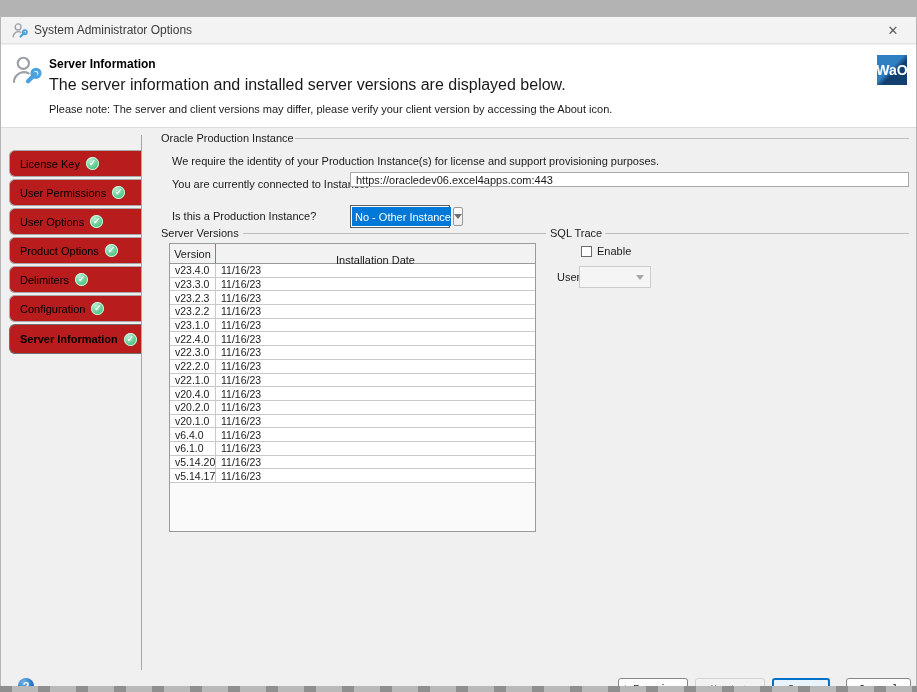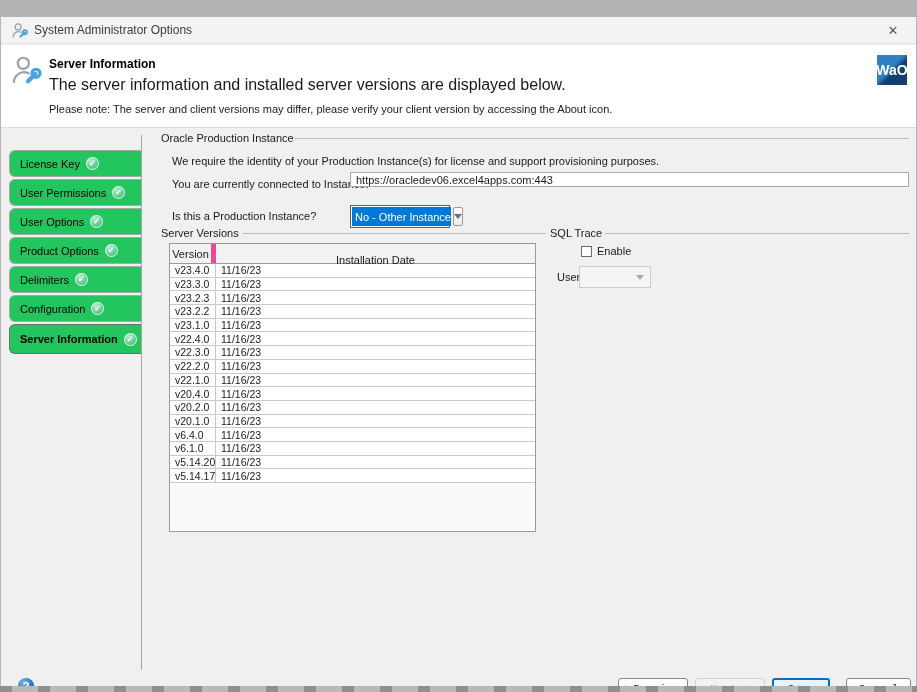--- a/index.html
+++ b/index.html
@@ -27,21 +27,21 @@
   .header-title { position:absolute; left:48px; top:12px; font-size:12px; font-weight:bold; color:#000; }
   .header-desc  { position:absolute; left:48px; top:31px; font-size:16px; color:#1a1a1a; }
   .header-note  { position:absolute; left:48px; top:58px; font-size:11px; color:#1a1a1a; }
   .logo { position:absolute; right:9px; top:10px; width:30px; height:30px;
     background:linear-gradient(135deg,#2f80c3 45%,#123f6e 58%); color:#fff; font-size:14px;
     font-weight:bold; display:flex; align-items:center; justify-content:center; letter-spacing:0; }
 
   
   .side-vline { position:absolute; left:140px; top:118px; width:1px; height:535px; background:#a8a8a8; }
   .sidebar { position:absolute; left:8px; top:133px; width:132px; }
-  .tab { height:27px; margin-bottom:2px; background:#22c55e; border:1px solid #a8a8a8; border-right:none;
+  .tab { height:27px; margin-bottom:2px; background:#b91c1c; border:1px solid #a8a8a8; border-right:none;
     border-radius:6px 0 0 6px; display:flex; align-items:center; gap:6px; padding-left:10px;
     font-size:11px; color:#000; cursor:pointer; }
   .tab.selected { font-weight:bold; border-color:#6f6f6f; height:30px; }
   .check { width:13px; height:13px; min-width:13px; border-radius:50%;
     background:radial-gradient(circle at 35% 28%, #b8ecd0, #5ecd90 55%, #3eb977);
     box-shadow:0 0 0 1px #d8f3e4 inset; color:#fff; font-size:9px; font-weight:bold;
     display:flex; align-items:center; justify-content:center; line-height:1; }
 
   
   .group-label { position:absolute; font-size:11px; color:#1a1a1a; background:transparent; }
@@ -60,21 +60,21 @@
   .combo .arrow-btn { width:20px; margin-left:2px; border:1px solid #9a9a9a; border-radius:2px;
     background:linear-gradient(#fdfdfd,#ececec); display:flex; align-items:center; justify-content:center; }
   .tri-down { width:0; height:0; border-left:4px solid transparent; border-right:4px solid transparent;
     border-top:5px solid #6e6e6e; }
 
   
   .vtable { position:absolute; left:168px; top:226px; width:367px; height:289px; background:#fafafa;
     border:1px solid #9a9a9a; overflow:hidden; }
   .vhead { display:flex; height:20px; background:#f2f2f2; border-bottom:1px solid #9a9a9a;
     font-size:11px; color:#1a1a1a; }
-  .vhead .c1 { width:46px; border-right:5px solid #ec4899; display:flex; align-items:center; justify-content:center; }
+  .vhead .c1 { width:46px; border-right:1px solid #ec4899; display:flex; align-items:center; justify-content:center; }
   .vhead .c2 { flex:1; display:flex; align-items:center; justify-content:center;margin-top:12px; }
   .vrow { display:flex; height:13.7px; background:#fff; border-bottom:1px solid #c9c9c9;
     font-size:10.5px; color:#1a1a1a; }
   .vrow .c1 { width:46px; border-right:1px solid #c9c9c9; display:flex; align-items:center; padding-left:5px; }
   .vrow .c2 { flex:1; display:flex; align-items:center; padding-left:5px; }
 
   
   .checkbox { position:absolute; left:580px; top:229px; width:11px; height:11px; background:#fff;
     border:1px solid #6b6b6b; cursor:pointer; }
   .chk-label { position:absolute; left:596px; top:228px; font-size:11px; color:#1a1a1a; }

